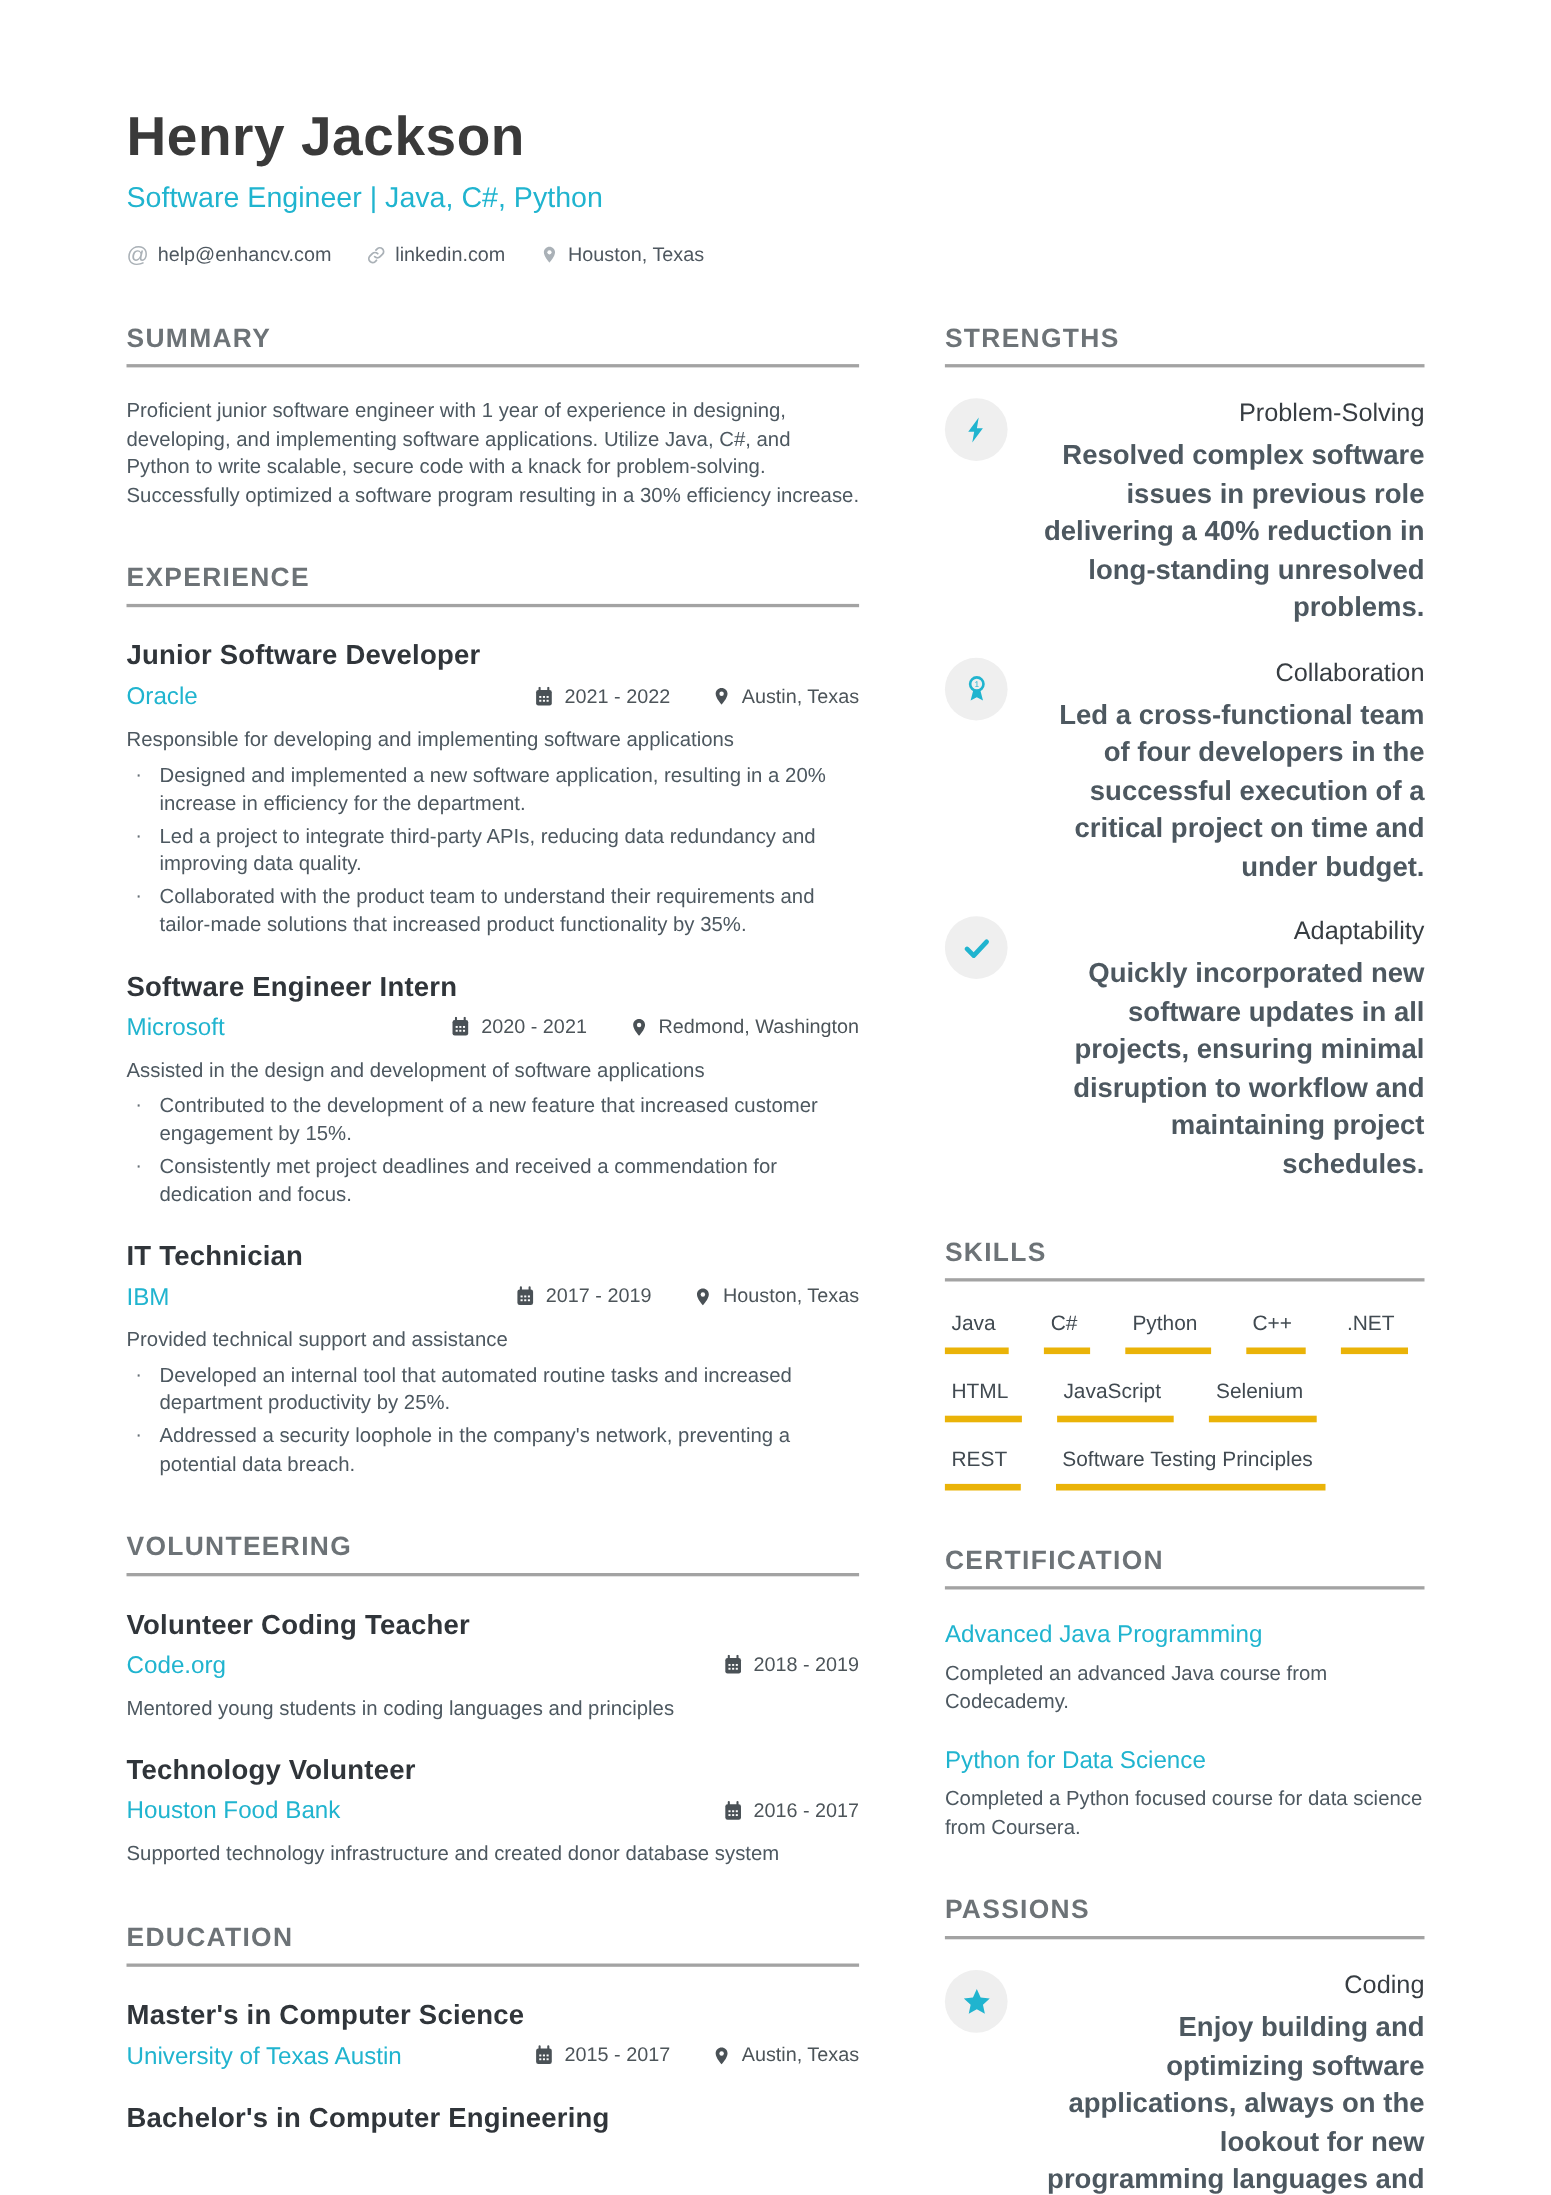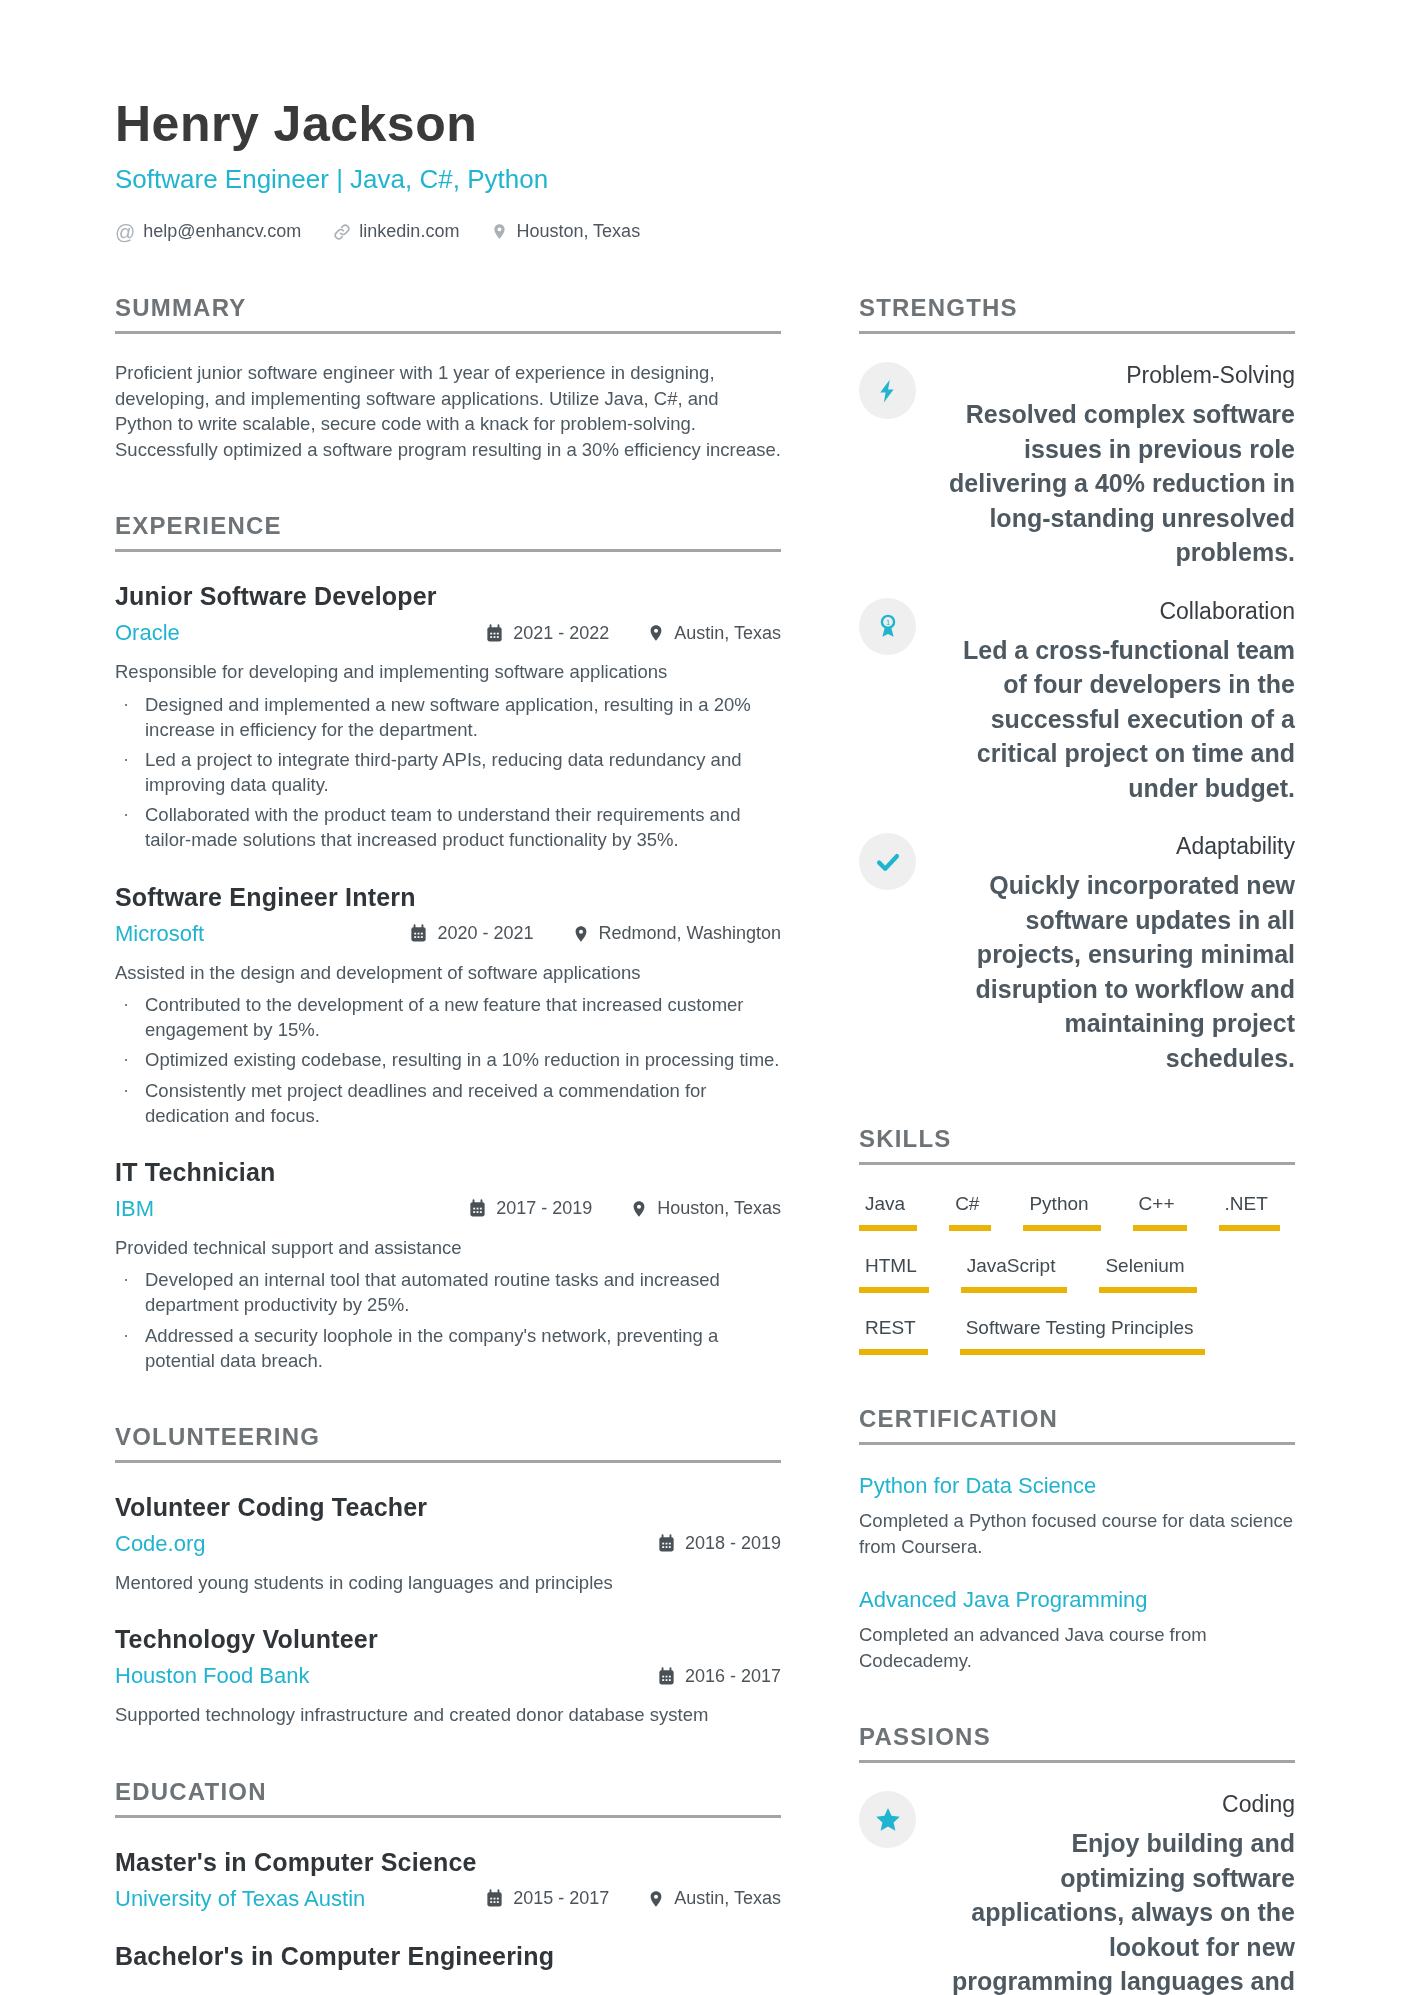--- a/index.html
+++ b/index.html
@@ -205,21 +205,20 @@
                   <svg width="18" height="18">
                     <use href="#i-pin"></use>
                   </svg>
                 </span>
               <span>Redmond, Washington</span>
             </span>
           </div>
           <p class="desc">Assisted in the design and development of software applications</p>
           <ul class="bullets">
             <li>Contributed to the development of a new feature that increased customer engagement by 15%.</li>
-            <li>Optimized existing codebase, resulting in a 10% reduction in processing time.</li>
             <li>Consistently met project deadlines and received a commendation for dedication and focus.</li>
           </ul>
         </article>
 
         <article class="entry">
           <h3 class="entry-title">IT Technician</h3>
           <div class="meta-row">
             <a class="company">IBM</a>
             <span class="meta">
               <span class="micon">
@@ -371,27 +370,27 @@
           <span class="skill">Selenium</span>
           <span class="skill">REST</span>
           <span class="skill">Software Testing Principles</span>
         </div>
       </section>
 
       <section class="section">
         <h2 class="section-heading">CERTIFICATION</h2>
 
         <div class="cert">
+          <a class="cert-title">Advanced Java Programming</a>
+          <div class="cert-text">Completed an advanced Java course from Codecademy.</div>
+        </div>
+
+        <div class="cert">
           <a class="cert-title">Python for Data Science</a>
           <div class="cert-text">Completed a Python focused course for data science from Coursera.</div>
-        </div>
-
-        <div class="cert">
-          <a class="cert-title">Advanced Java Programming</a>
-          <div class="cert-text">Completed an advanced Java course from Codecademy.</div>
         </div>
       </section>
 
       <section class="section">
         <h2 class="section-heading">PASSIONS</h2>
 
         <div class="iconic-item">
           <div class="icon-circle">
               <svg width="28" height="28">
                 <use href="#i-star"></use>

